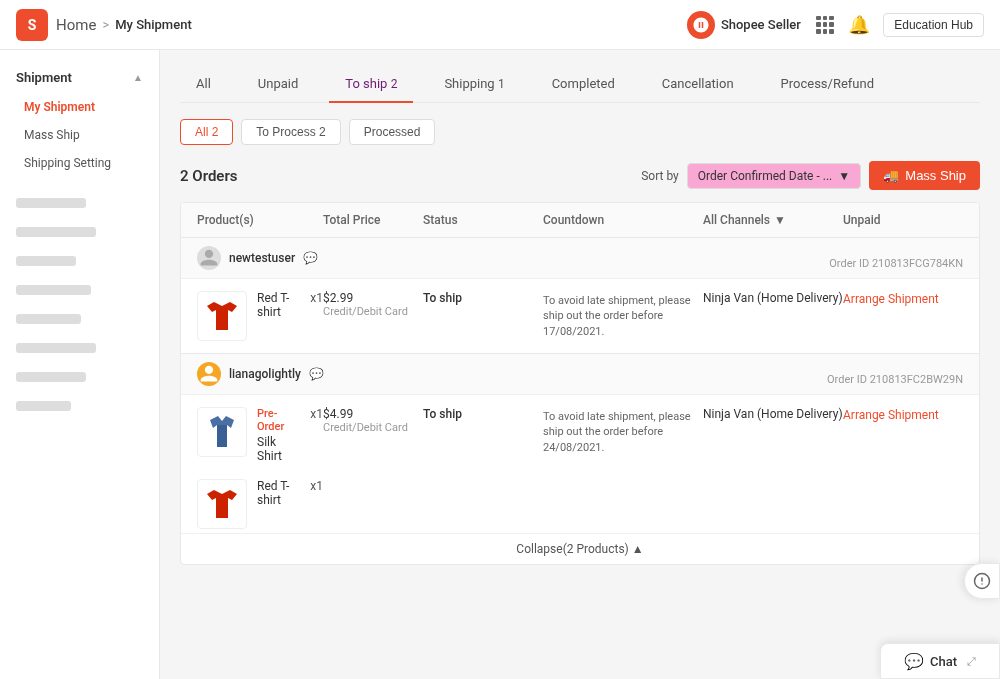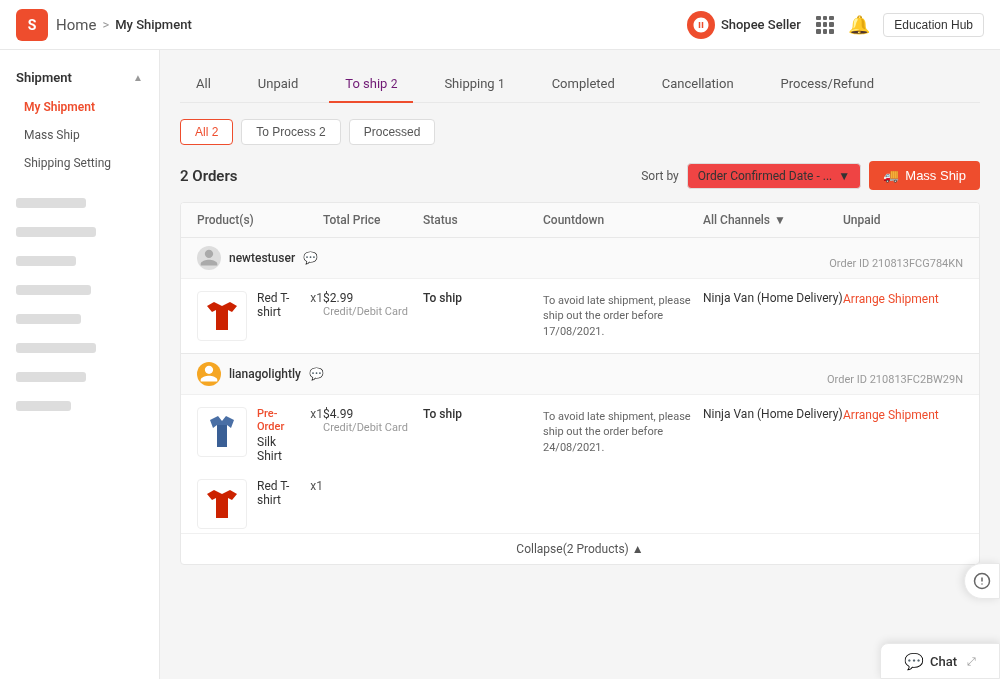--- a/index.html
+++ b/index.html
@@ -58,21 +58,21 @@
     .notif-badge { position: absolute; top: -6px; right: -6px; background: #ee4d2d; color: white; border-radius: 50%; width: 16px; height: 16px; font-size: 10px; display: flex; align-items: center; justify-content: center; }
 
     
     .sub-tabs { display: flex; gap: 8px; margin-bottom: 16px; }
     .sub-tab { padding: 5px 14px; font-size: 12px; border: 1px solid #ddd; border-radius: 4px; cursor: pointer; color: #555; background: white; }
     .sub-tab.active { background: #fff; border-color: #ee4d2d; color: #ee4d2d; font-weight: 500; }
 
     
     .orders-header { display: flex; align-items: center; justify-content: space-between; margin-bottom: 12px; }
     .orders-count { font-size: 15px; font-weight: 600; color: #333; }
-    .sort-select { border: 1px solid #ddd; border-radius: 4px; padding: 5px 10px; font-size: 12px; color: #333; background: #ef4444; cursor: pointer; display: flex; align-items: center; gap: 6px; }
+    .sort-select { border: 1px solid #ddd; border-radius: 4px; padding: 5px 10px; font-size: 12px; color: #333; background: #f9a8d4; cursor: pointer; display: flex; align-items: center; gap: 6px; }
     .mass-ship-btn { background: #ee4d2d; color: white; border: none; border-radius: 4px; padding: 7px 14px; font-size: 13px; font-weight: 500; cursor: pointer; display: flex; align-items: center; gap: 6px; }
 
     
     .orders-table { background: white; border: 1px solid #e8e8e8; border-radius: 4px; overflow: hidden; }
     .table-header { display: grid; grid-template-columns: 2fr 100px 120px 160px 140px 120px; padding: 10px 16px; background: #fafafa; border-bottom: 1px solid #e8e8e8; font-size: 12px; color: #666; font-weight: 500; }
     .table-header .col-channels { display: flex; align-items: center; gap: 4px; }
 
     
     .order-group { border-bottom: 1px solid #e8e8e8; }
     .order-group:last-child { border-bottom: none; }

